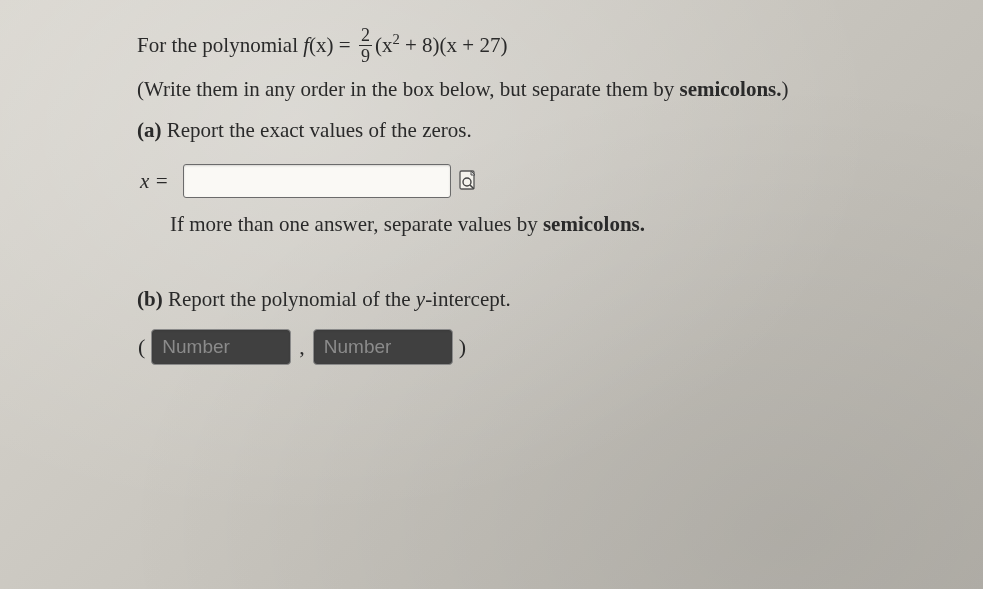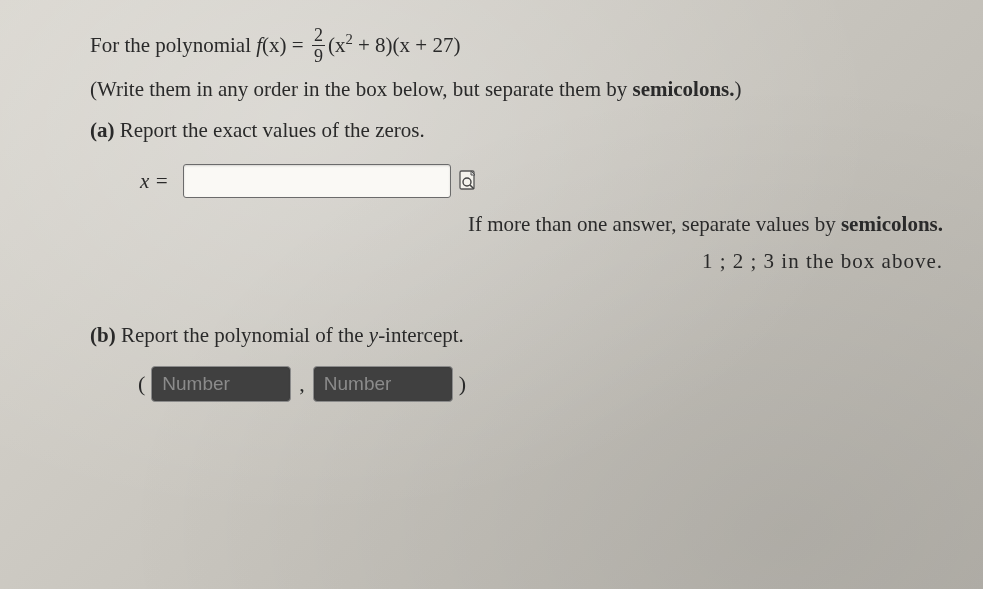--- a/index.html
+++ b/index.html
@@ -18,21 +18,21 @@
     inset: 0;
     background: radial-gradient(ellipse at 30% 20%, rgba(255,255,255,0.25), transparent 60%),
                 radial-gradient(ellipse at 80% 90%, rgba(0,0,0,0.08), transparent 60%);
     pointer-events: none;
   }
   .content {
     position: relative;
     padding: 28px 40px 30px 90px;
     line-height: 1.55;
   }
-  .line { margin-bottom: 6px; }
+  .line { margin-bottom: 6px; margin-left: 47px; }
   .italic { font-style: italic; }
   .bold { font-weight: bold; }
   .frac {
     display: inline-flex;
     flex-direction: column;
     align-items: center;
     vertical-align: middle;
     font-size: 18px;
     line-height: 1;
     margin: 0 3px;
@@ -62,21 +62,20 @@
   .preview-icon {
     width: 22px;
     height: 24px;
     margin-left: 6px;
     position: relative;
   }
   .preview-icon svg { display:block; }
   .hint-block {
     margin-left: 80px;
     margin-top: 6px;
-    text-align: right;
   }
   .hint-line { margin-bottom: 4px; }
   .example-indent { margin-left: 18px; }
   .mono-ish { font-family: Georgia, serif; letter-spacing: 1px; }
   .part-b { margin-top: 42px; }
   .coord-row {
     display: flex;
     align-items: center;
     margin-top: 14px;
     margin-left: 42px;
@@ -128,23 +127,20 @@
         <circle cx="10" cy="13" r="4" fill="none" stroke="#444" stroke-width="1.4"></circle>
         <line x1="13" y1="16" x2="17" y2="20" stroke="#444" stroke-width="1.6"></line>
       </svg>
     </span>
   </div>
 
   <div class="hint-block">
     <div class="hint-line">
       <span>If more than one answer, separate values by </span><span class="bold">semicolons.</span>
     </div>
-    <div class="hint-line example-indent">
-      <span class="mono-ish">1 ; 2 ; 3 in the box above.</span>
-    </div>
   </div>
 
   <div class="line part-b">
     <span class="bold">(b)</span><span> Report the polynomial of the </span><span class="italic">y</span><span>-intercept.</span>
   </div>
 
   <div class="coord-row">
     <span class="paren">(</span>
     <input class="num-input" type="text" placeholder="Number" style="">
     <span class="comma">,</span>

